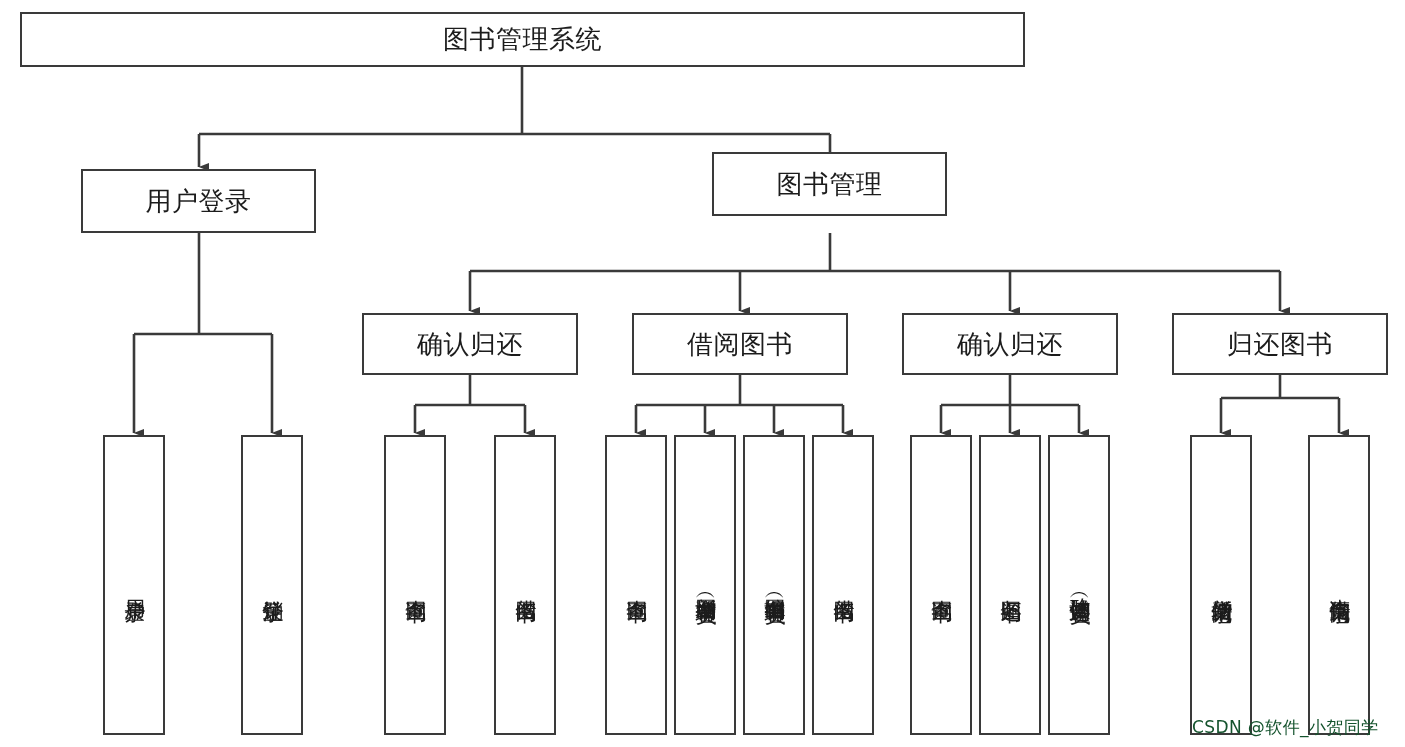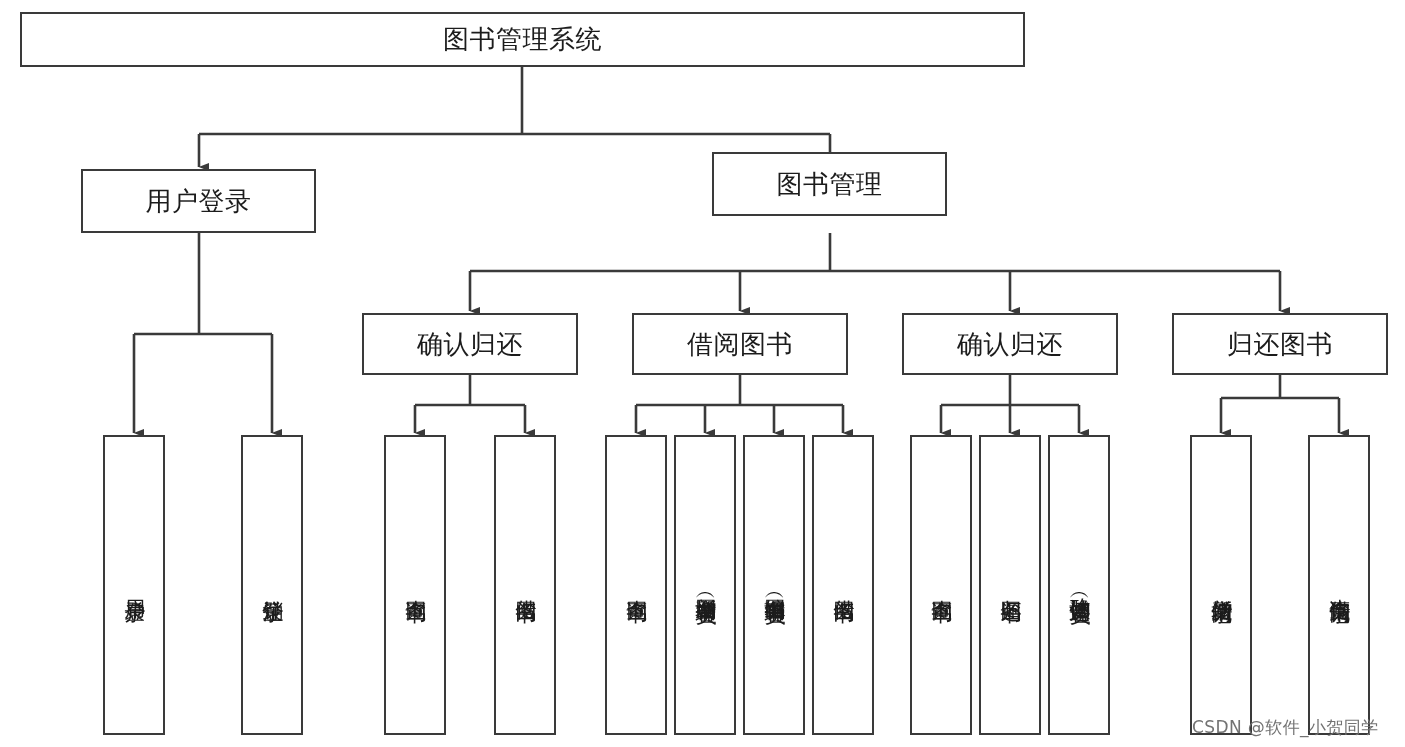--- a/index.html
+++ b/index.html
@@ -56,21 +56,21 @@
     text-orientation: upright;
     font-size: 21px;
     line-height: 1.42;
     letter-spacing: 1px;
     white-space: normal;
     max-height: 100%;
   }
   .watermark {
     position: absolute;
     z-index: 6;
-    color: #737373;
+    color: #14532d;
     font-size: 17px;
     letter-spacing: 0.4px;
     white-space: nowrap;
     pointer-events: none;
   }
 </style>
 </head>
 <body>
 
 <div id="diagram-root">

